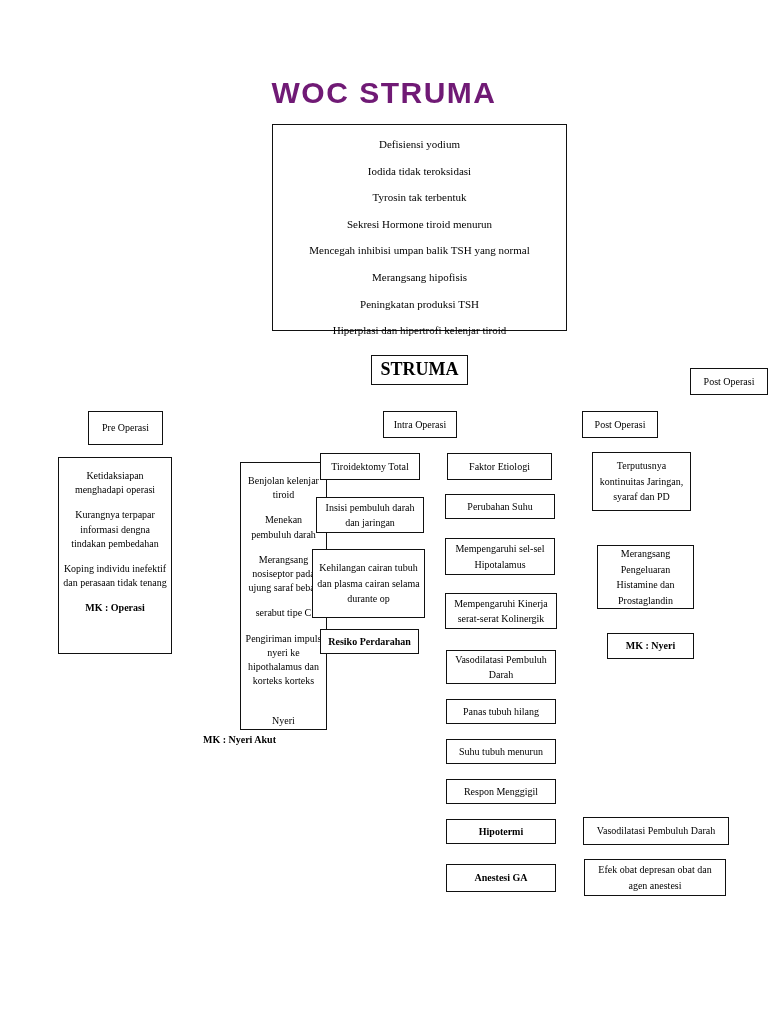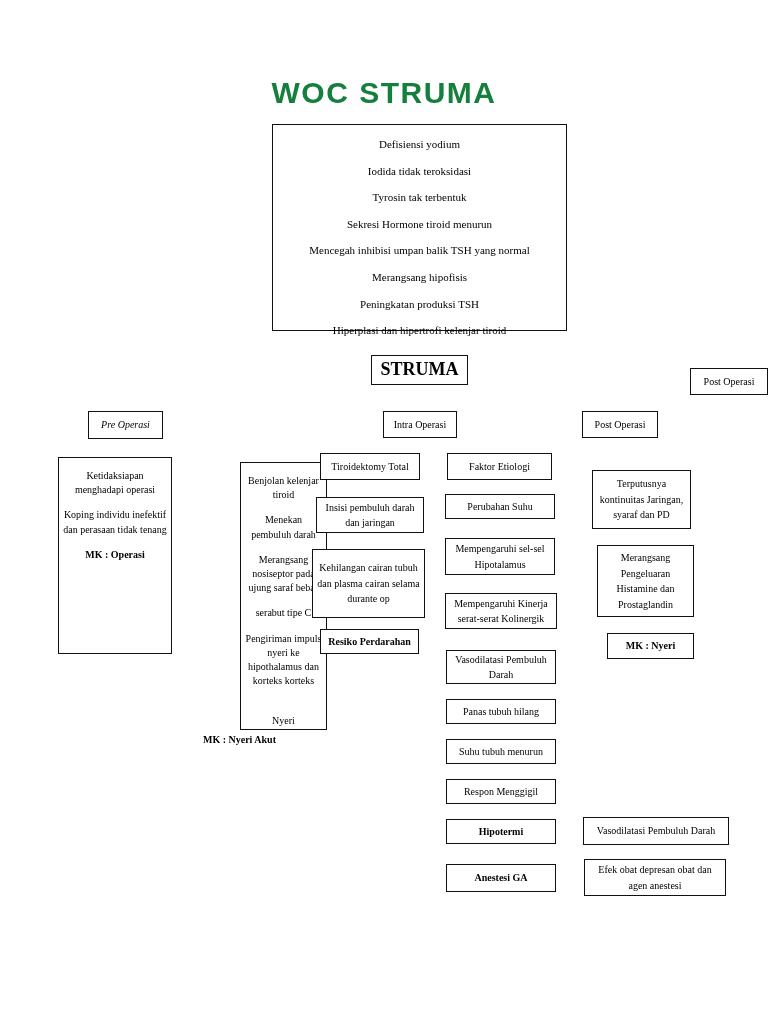--- a/index.html
+++ b/index.html
@@ -18,21 +18,21 @@
   #title {
     position: absolute;
     left: 0;
     top: 76px;
     width: 768px;
     text-align: center;
     font-family: "Liberation Sans", "DejaVu Sans", sans-serif;
     font-weight: bold;
     font-size: 30px;
     letter-spacing: 1.5px;
-    color: #15803d;
+    color: #701a75;
   }
   .box {
     position: absolute;
     box-sizing: border-box;
     border: 1.4px solid #111111;
     background: #ffffff;
     display: flex;
     align-items: center;
     justify-content: center;
     text-align: center;
@@ -85,34 +85,35 @@
   </div>
 
   <div class="box fs15 b" style="left:371px; top:355px; width:97px; height:30px;">
     <span class="inner">STRUMA</span>
   </div>
 
   <div class="box fs10" style="left:690px; top:368px; width:78px; height:27px;">
     <span class="inner">Post Operasi</span>
   </div>
 
-  <div class="box fs10" style="left:88px; top:411px; width:75px; height:28px;font-style:italic;">
+  <div class="box fs10" style="left:88px; top:411px; width:75px; height:34px;">
     <span class="inner">Pre Operasi</span>
   </div>
 
   <div class="box fs10" style="left:383px; top:411px; width:74px; height:27px;">
     <span class="inner">Intra Operasi</span>
   </div>
 
   <div class="box fs10" style="left:582px; top:411px; width:76px; height:27px;">
     <span class="inner">Post Operasi</span>
   </div>
 
   <div class="stack fs10" style="left:58px; top:457px; width:114px; height:197px; padding-top:11px;">
     <p>Ketidaksiapan menghadapi operasi</p>
+    <p>Kurangnya terpapar informasi dengna tindakan pembedahan</p>
     <p>Koping individu inefektif dan perasaan tidak tenang</p>
     <p class="b">MK : Operasi</p>
   </div>
 
   <div class="stack fs10" style="left:196px; top:462px; width:87px; height:268px; padding-top:11px;margin-left:44px;">
     <p>Benjolan kelenjar tiroid</p>
     <p>Menekan pembuluh darah</p>
     <p>Merangsang nosiseptor pada ujung saraf bebas</p>
     <p>serabut tipe C</p>
     <p>Pengiriman impuls nyeri ke hipothalamus dan korteks korteks</p>
@@ -172,25 +173,25 @@
   </div>
 
   <div class="box fs10 b" style="left:446px; top:819px; width:110px; height:25px;">
     <span class="inner">Hipotermi</span>
   </div>
 
   <div class="box fs10 b" style="left:446px; top:864px; width:110px; height:28px;">
     <span class="inner">Anestesi GA</span>
   </div>
 
-  <div class="box fs10" style="left:592px; top:452px; width:99px; height:59px;margin-top:18px;">
+  <div class="box fs10" style="left:592px; top:452px; width:99px; height:59px;">
     <span class="inner">Terputusnya kontinuitas Jaringan, syaraf dan PD</span>
   </div>
 
-  <div class="box fs10" style="left:597px; top:545px; width:97px; height:72px;">
+  <div class="box fs10" style="left:597px; top:545px; width:97px; height:64px;">
     <span class="inner">Merangsang Pengeluaran Histamine dan Prostaglandin</span>
   </div>
 
   <div class="box fs10 b" style="left:607px; top:633px; width:87px; height:26px;">
     <span class="inner">MK : Nyeri</span>
   </div>
 
   <div class="box fs10" style="left:583px; top:817px; width:146px; height:28px;">
     <span class="inner">Vasodilatasi Pembuluh Darah</span>
   </div>

